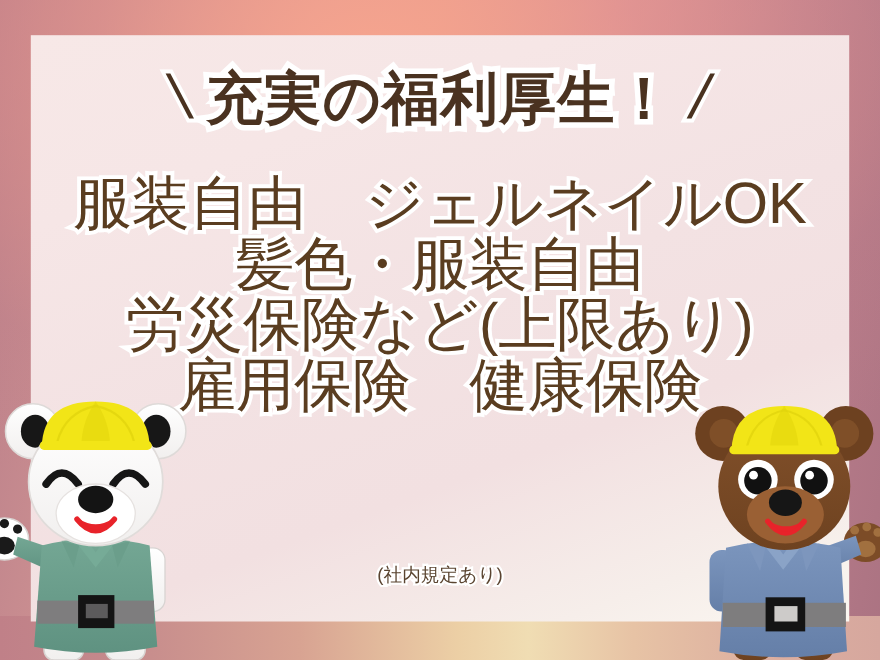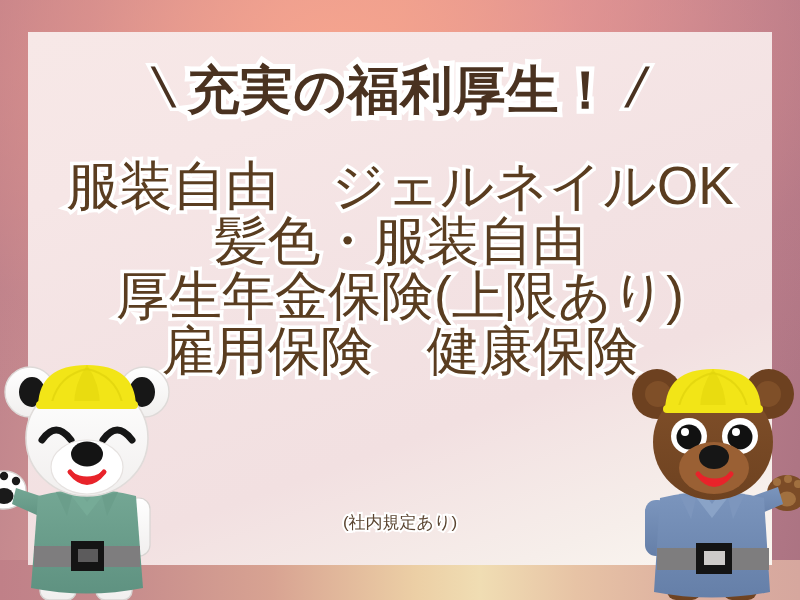--- a/index.html
+++ b/index.html
@@ -274,20 +274,20 @@
 
     <div class="headline-row">
       <span class="slash left">\</span>
       <span class="headline">充実の福利厚生！</span>
       <span class="slash right">/</span>
     </div>
 
     <div id="lines">
       <div class="line">服装自由　ジェルネイルOK</div>
       <div class="line">髪色・服装自由</div>
-      <div class="line">厚生年金保険(上限あり)</div>
+      <div class="line">労災保険など(上限あり)</div>
       <div class="line">雇用保険　健康保険</div>
     </div>
 
     <div class="note">(社内規定あり)</div>
   </div>
 
 </div>
 
 </body></html>

